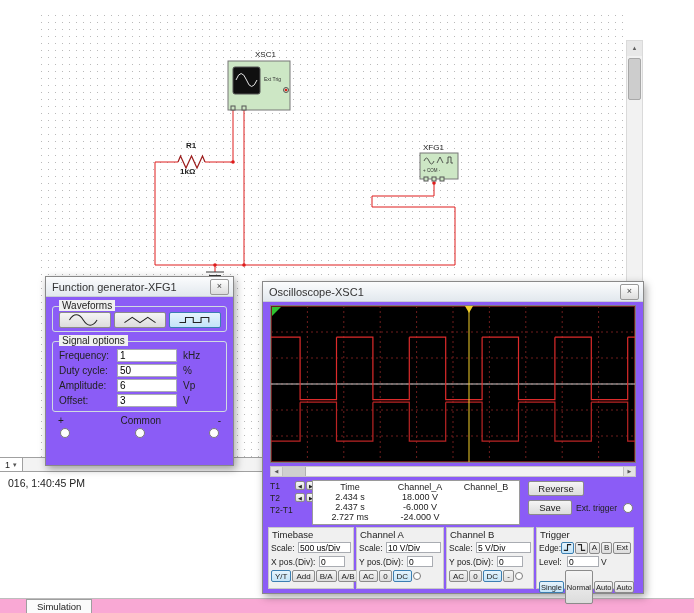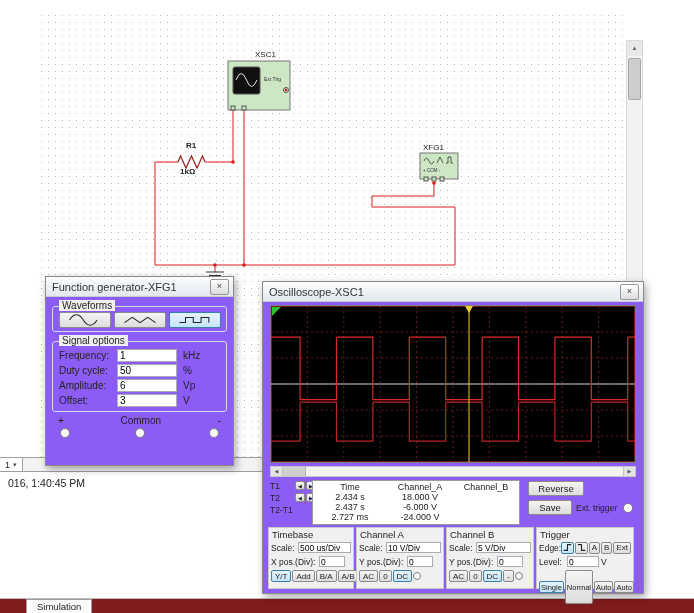--- a/index.html
+++ b/index.html
@@ -10,21 +10,21 @@
         background-size:7px 7px;background-position:2px 2px;z-index:1;}
   #circuit{position:absolute;left:0;top:0;z-index:2;}
   
   .vscroll{position:absolute;left:626px;top:40px;width:15px;height:417px;background:#f2f2f2;border:1px solid #dadada;z-index:3;}
   .vbtn{position:absolute;left:0;width:100%;height:15px;font-size:6px;line-height:15px;text-align:center;color:#606060;background:#e8e8e8;}
   .vthumb{position:absolute;left:1px;top:17px;width:11px;height:40px;background:#cdcdcd;border:1px solid #a8a8a8;border-radius:2px;}
   .hstrip{position:absolute;left:0;top:457px;width:642px;height:13px;background:#f3f3f3;border-top:1px solid #a0a0a0;border-bottom:1px solid #a0a0a0;z-index:3;display:flex;align-items:center;box-sizing:content-box;}
   .sheet-tab{display:flex;align-items:center;gap:3px;background:#fff;border-right:1px solid #a0a0a0;height:100%;padding:0 5px;font-size:9px;}
   .logpane{position:absolute;left:0;top:471px;width:694px;height:127px;background:#fff;z-index:1;}
   .logtext{padding:6px 0 0 8px;font-size:10.5px;color:#222;}
-  .bottombar{position:absolute;left:0;top:598px;width:694px;height:15px;background:#7f1d1d;border-top:1px solid #bdbdbd;z-index:4;}
+  .bottombar{position:absolute;left:0;top:598px;width:694px;height:15px;background:#f9a8d4;border-top:1px solid #bdbdbd;z-index:4;}
   .simtab{position:absolute;left:26px;top:0;height:13px;padding:0 10px;background:#fbfbfb;border:1px solid #9f9f9f;font-size:9.5px;line-height:13px;}
   
   .dlg{position:absolute;background:#8b5cf6;border:1px solid #898989;box-shadow:2px 3px 8px rgba(0,0,0,.35);z-index:10;}
   .titlebar{height:19px;background:linear-gradient(#fbfcfd,#e2e8ee);border-bottom:1px solid #c8cdd4;display:flex;align-items:center;padding:0 4px;}
   .titlebar .t{flex:1;padding-left:2px;font-size:11px;color:#333;white-space:nowrap;overflow:hidden;}
   .closebtn{width:17px;height:14px;border:1px solid #989898;background:linear-gradient(#fff,#dcdcdc);border-radius:2px;font-size:9px;line-height:13px;text-align:center;color:#444;}
   .btn{box-sizing:border-box;border:1px solid #8b8b8b;background:linear-gradient(#f5f5f5,#dcdcdc);border-radius:2px;text-align:center;color:#222;font-family:inherit;display:inline-flex;align-items:center;justify-content:center;}
   .btn.pressed{border-color:#3c7fb1;background:linear-gradient(#e6f4fd,#c3e4f8);}
   .groupbox{position:relative;border:1px solid #d0dbe1;border-radius:3px;margin:9px 6px 0;padding:5px 6px 3px;}
   .gb-label{position:absolute;top:-7px;left:6px;background:#f0f0f0;padding:0 3px;font-size:10px;}

